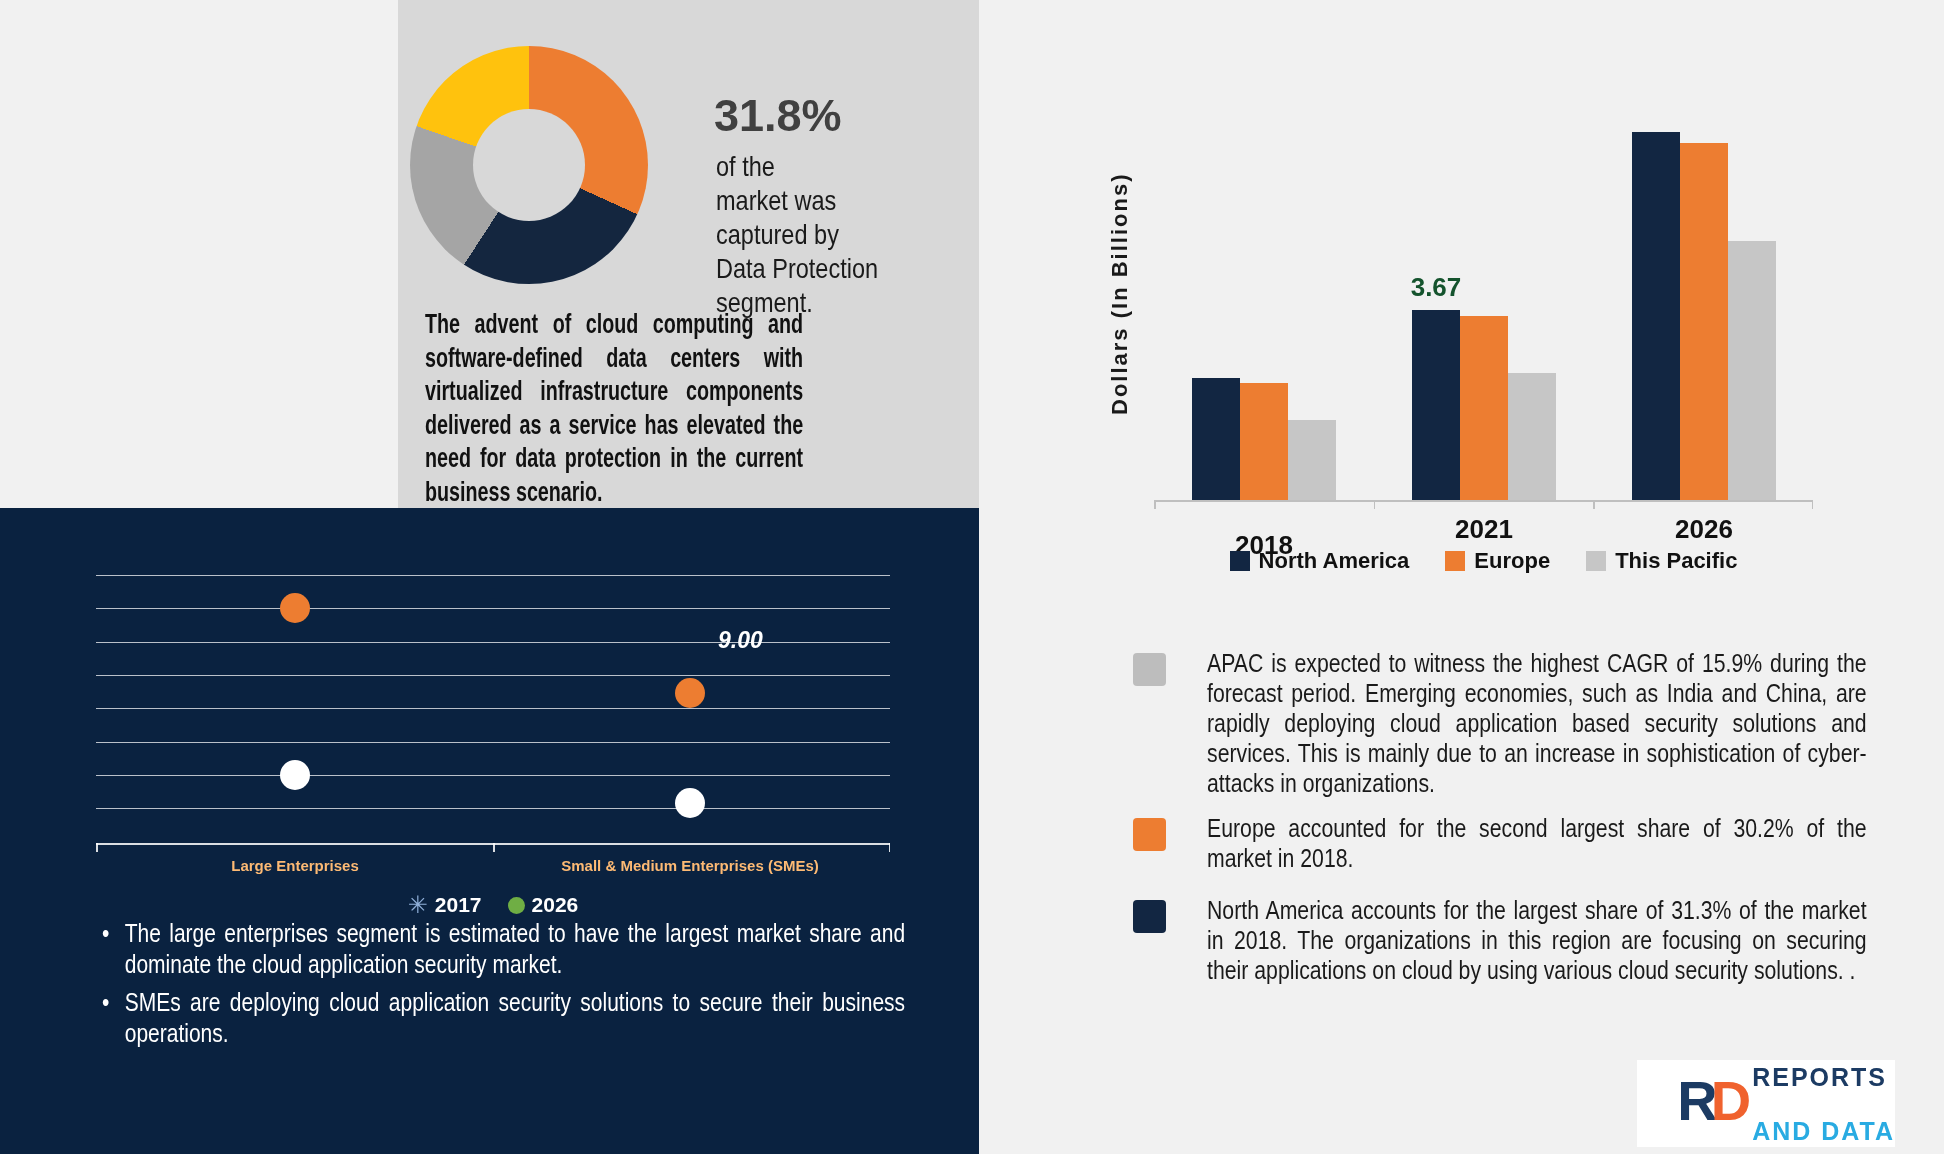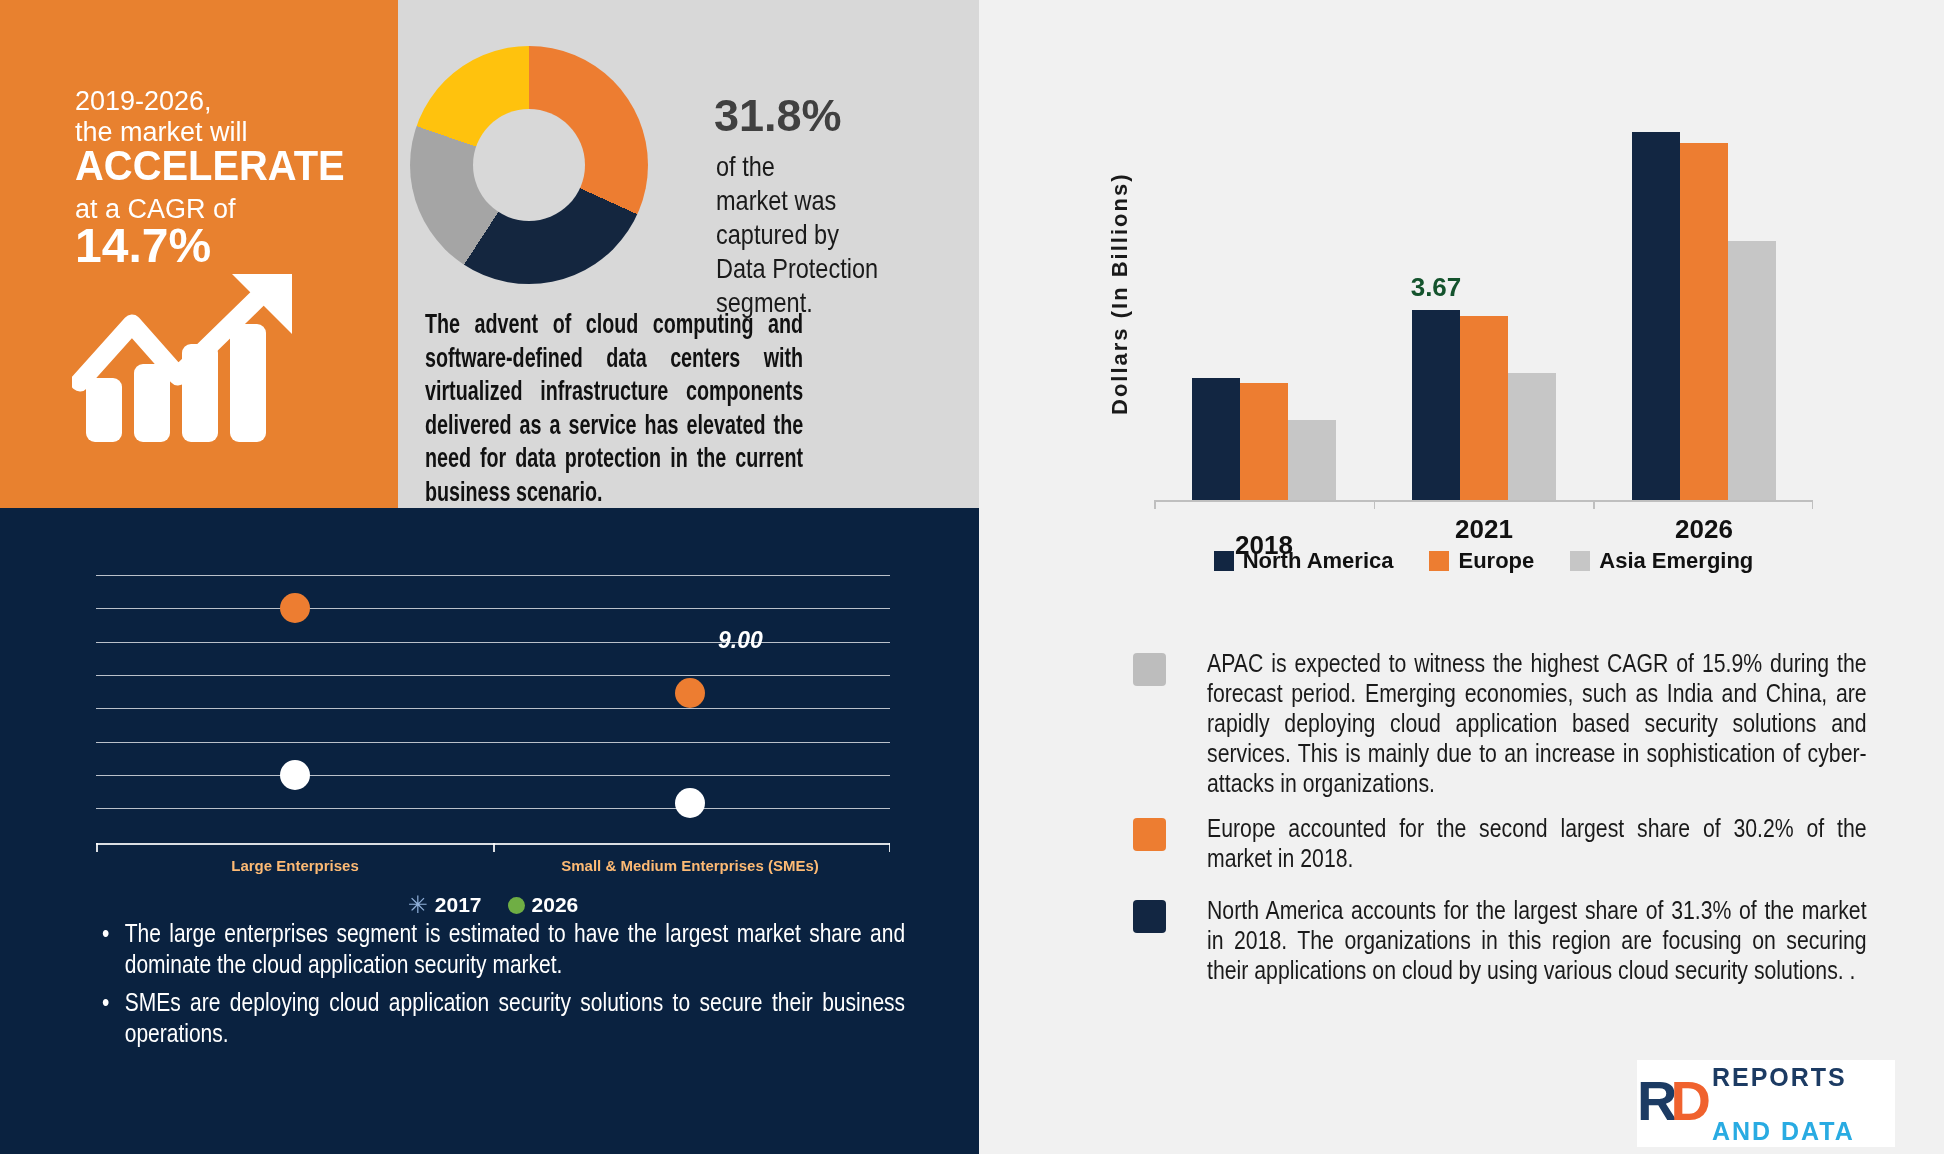--- a/index.html
+++ b/index.html
@@ -49,47 +49,32 @@
   #bc-ylabel{left:128px;top:195px;height:220px;writing-mode:vertical-rl;transform:rotate(180deg);
     color:#1a1a1a;font-size:22px;font-weight:bold;letter-spacing:2px;white-space:nowrap;}
   #bc-legend{left:150px;top:548px;width:709px;display:flex;justify-content:center;gap:36px;align-items:center;}
   .bc-leg-item{display:flex;align-items:center;gap:9px;color:#111;font-size:22px;font-weight:bold;}
   .bc-leg-swatch{width:20px;height:20px;display:inline-block;}
   
   .note-row{position:absolute;left:154px;display:flex;align-items:flex-start;gap:41px;}
   .note-square{width:33px;height:33px;border-radius:4px;margin-top:5px;flex-shrink:0;}
   .note-text{width:776px;transform:scaleX(.85);transform-origin:0 0;color:#1a1a1a;font-size:25px;line-height:30px;text-align:justify;}
   
-  #logo-card{left:658px;top:1060px;width:258px;height:87px;background:#fff;display:flex;align-items:center;justify-content:flex-start;gap:8px;}
+  #logo-card{left:658px;top:1060px;width:258px;height:87px;background:#fff;display:flex;align-items:center;justify-content:flex-end;gap:8px;}
   #logo-mark{font-size:56px;font-weight:bold;letter-spacing:-7px;line-height:56px;margin-top:-6px;}
   #logo-mark .r{color:#1c3b63;} #logo-mark .d{color:#f0622e;}
   #logo-text{display:flex;flex-direction:column;line-height:26px;gap:28px;}
   #logo-line1{color:#1c3b63;font-size:25px;font-weight:bold;letter-spacing:2px;}
   #logo-line2{color:#29abe2;font-size:25px;font-weight:bold;letter-spacing:2px;}
 </style>
 </head>
 <body>
 
 <div id="stage">
 
-  <div id="panel-orange" class="abs">
-    <div id="op-period" class="abs op-line">2019-2026,</div>
-    <div id="op-line2" class="abs op-line">the market will</div>
-    <div id="op-headline" class="abs">ACCELERATE</div>
-    <div id="op-line4" class="abs op-line">at a CAGR of</div>
-    <div id="op-cagr" class="abs">14.7%</div>
-    <svg id="op-icon" class="abs" width="252" height="182" viewBox="0 0 252 182">
-      <rect x="14" y="118" width="36" height="64" rx="9" fill="#fff"></rect>
-      <rect x="62" y="104" width="36" height="78" rx="9" fill="#fff"></rect>
-      <rect x="110" y="84" width="36" height="98" rx="9" fill="#fff"></rect>
-      <rect x="158" y="64" width="36" height="118" rx="9" fill="#fff"></rect>
-      <polyline points="8,122 60,64 106,116 186,38" fill="none" stroke="#fff" stroke-width="19" stroke-linecap="round" stroke-linejoin="round"></polyline>
-      <polygon points="160,14 220,14 220,74" fill="#fff"></polygon>
-    </svg>
-  </div>
 
   <div id="panel-gray" class="abs">
     <div id="donut" class="abs" style="background: conic-gradient(rgb(237, 125, 49) 0%, rgb(237, 125, 49) 31.8%, rgb(20, 38, 63) 31.8%, rgb(20, 38, 63) 59.2%, rgb(165, 165, 165) 59.2%, rgb(165, 165, 165) 80.3%, rgb(255, 194, 13) 80.3%, rgb(255, 194, 13) 100%);"></div>
     <div id="donut-stat" class="abs">31.8%</div>
     <div id="donut-caption" class="abs"> of the
 market was
 captured by
 Data Protection
 segment.</div>
     <div id="gray-paragraph" class="abs">The advent of cloud computing and software-defined data centers with virtualized infrastructure components delivered as a service has elevated the need for data protection in the current business scenario.</div>
@@ -159,21 +144,21 @@
         <div class="bc-leg-item">
           <span class="bc-leg-swatch" style="background: rgb(18, 38, 66);"></span>
           <span>North America</span>
         </div>
         <div class="bc-leg-item">
           <span class="bc-leg-swatch" style="background: rgb(237, 125, 49);"></span>
           <span>Europe</span>
         </div>
         <div class="bc-leg-item">
           <span class="bc-leg-swatch" style="background: rgb(198, 198, 198);"></span>
-          <span>Asia Emerging</span>
+          <span>This Pacific</span>
         </div>
       </div>
     <div id="notes">
         <div class="note-row" style="top: 648px;">
           <div class="note-square" style="background: rgb(189, 189, 189);"></div>
           <div class="note-text">APAC is expected to witness the highest CAGR of 15.9% during the forecast period. Emerging economies, such as India and China, are rapidly deploying cloud application based security solutions and services. This is mainly due to an increase in sophistication of cyber-attacks in organizations.</div>
         </div>
         <div class="note-row" style="top: 813px;">
           <div class="note-square" style="background: rgb(237, 125, 49);"></div>
           <div class="note-text">Europe accounted for the second largest share of 30.2% of the market in 2018.</div>

